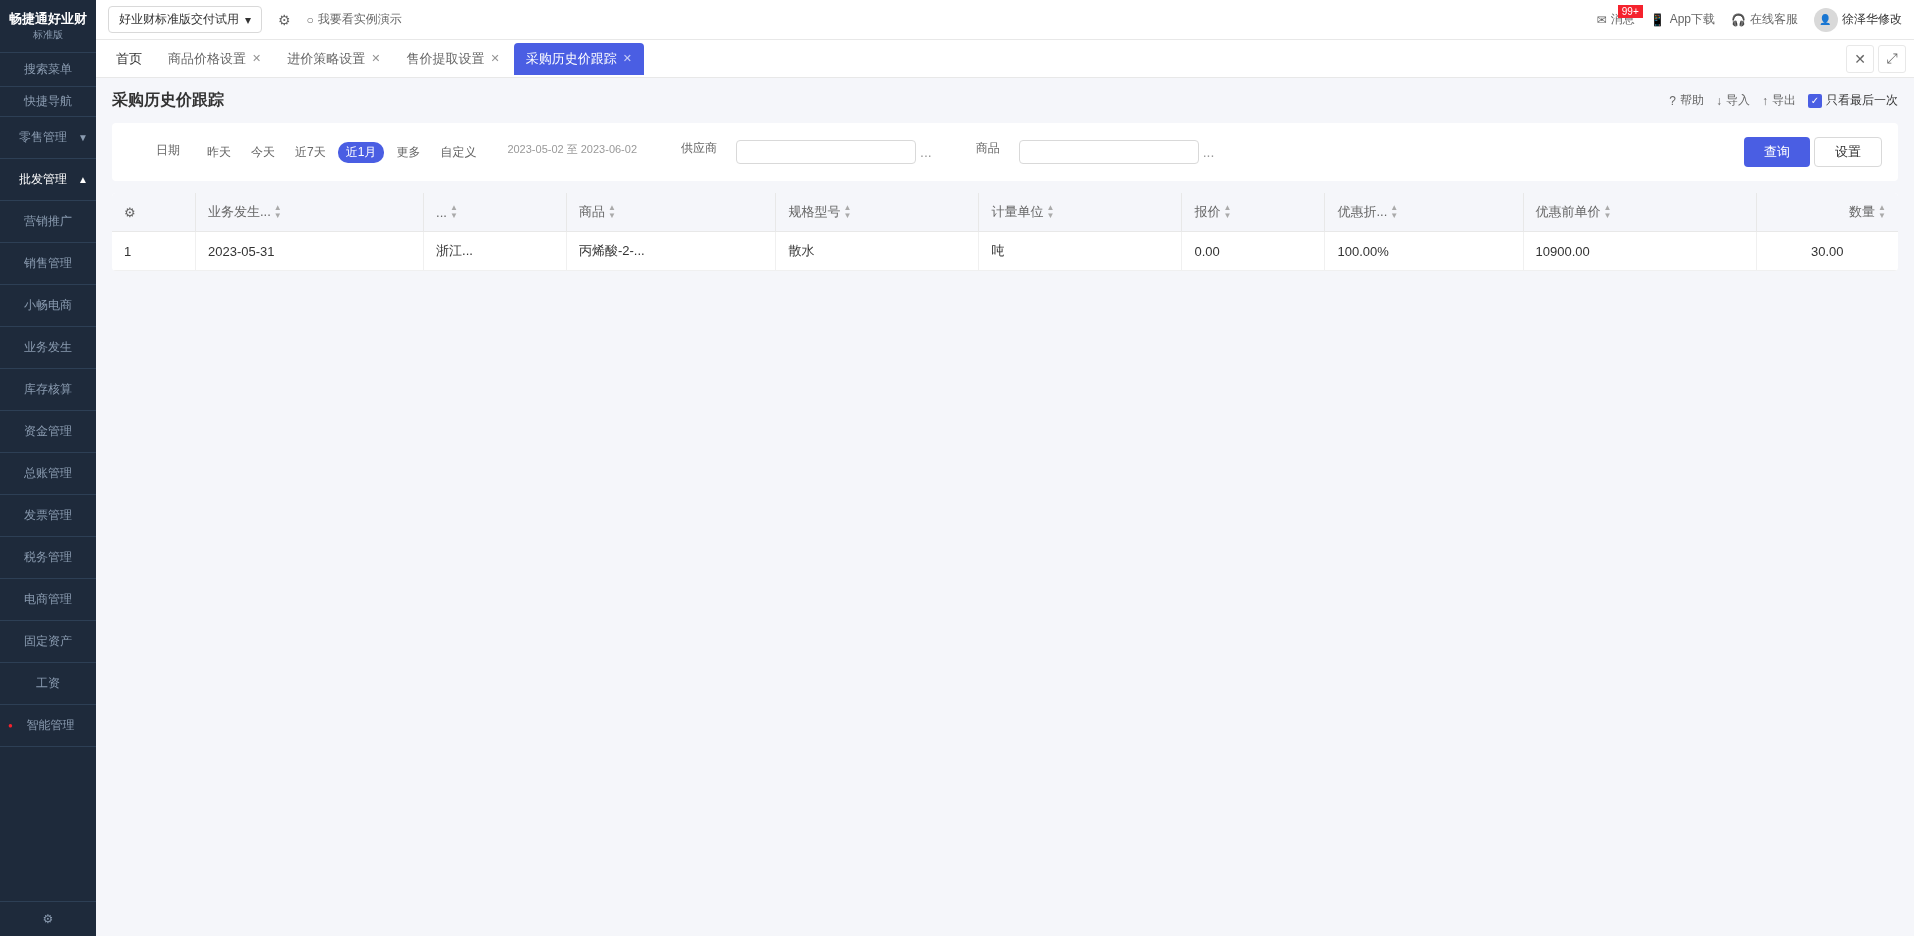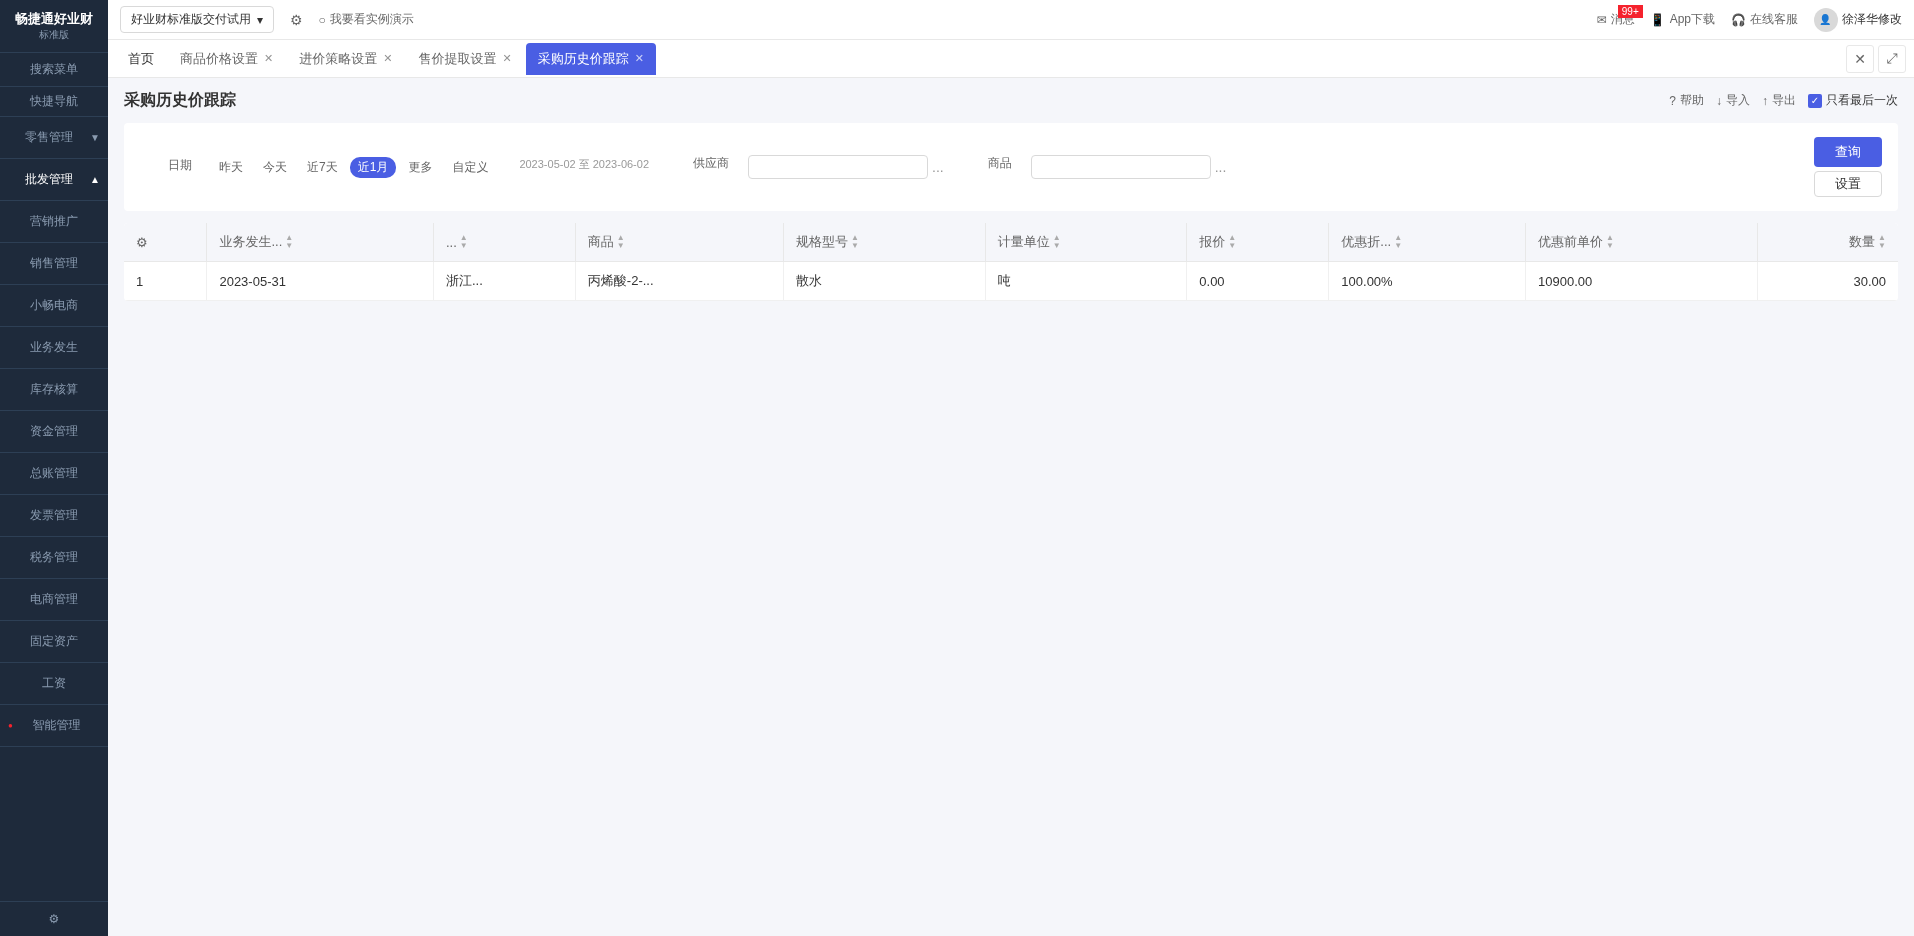--- a/index.html
+++ b/index.html
@@ -1,20 +1,20 @@
 <!DOCTYPE html>
 <html><head>
   <meta charset="utf-8">
   <style>
     * { box-sizing: border-box; margin: 0; padding: 0; }
     body { font-family: 'Microsoft YaHei', sans-serif; font-size: 13px; background: #f0f2f5; color: #333; display: flex; height: 936px; overflow: hidden; }
 
     
     .sidebar {
-      width: 108px;
+      width: 96px;
       background: #1e2a3b;
       display: flex;
       flex-direction: column;
       flex-shrink: 0;
       height: 100%;
       overflow-y: auto;
     }
     .sidebar-logo {
       padding: 10px 8px;
       color: #fff;
@@ -319,21 +319,21 @@
       color: #333;
     }
     .filter-dots {
       color: #999;
       font-size: 14px;
       cursor: pointer;
     }
     .filter-actions {
       margin-left: auto;
       display: flex;
-      flex-direction: column;
+      flex-direction: row;
       gap: 4px;
     }
     .btn-primary {
       background: #4a5ee3;
       color: #fff;
       border: none;
       border-radius: 4px;
       padding: 6px 20px;
       font-size: 13px;
       cursor: pointer;
@@ -709,20 +709,20 @@
         <tr>
       <td>1</td>
       <td>2023-05-31</td>
       <td>浙江...</td>
       <td>丙烯酸-2-...</td>
       <td>散水</td>
       <td>吨</td>
       <td>0.00</td>
       <td>100.00%</td>
       <td>10900.00</td>
-      <td style="text-align:right;">30.00</td>
+      <td style="text-align:center;">30.00</td>
     </tr>
           </tbody>
       </table>
     </div>
 
   </div>
 </div>
 
 </body></html>

